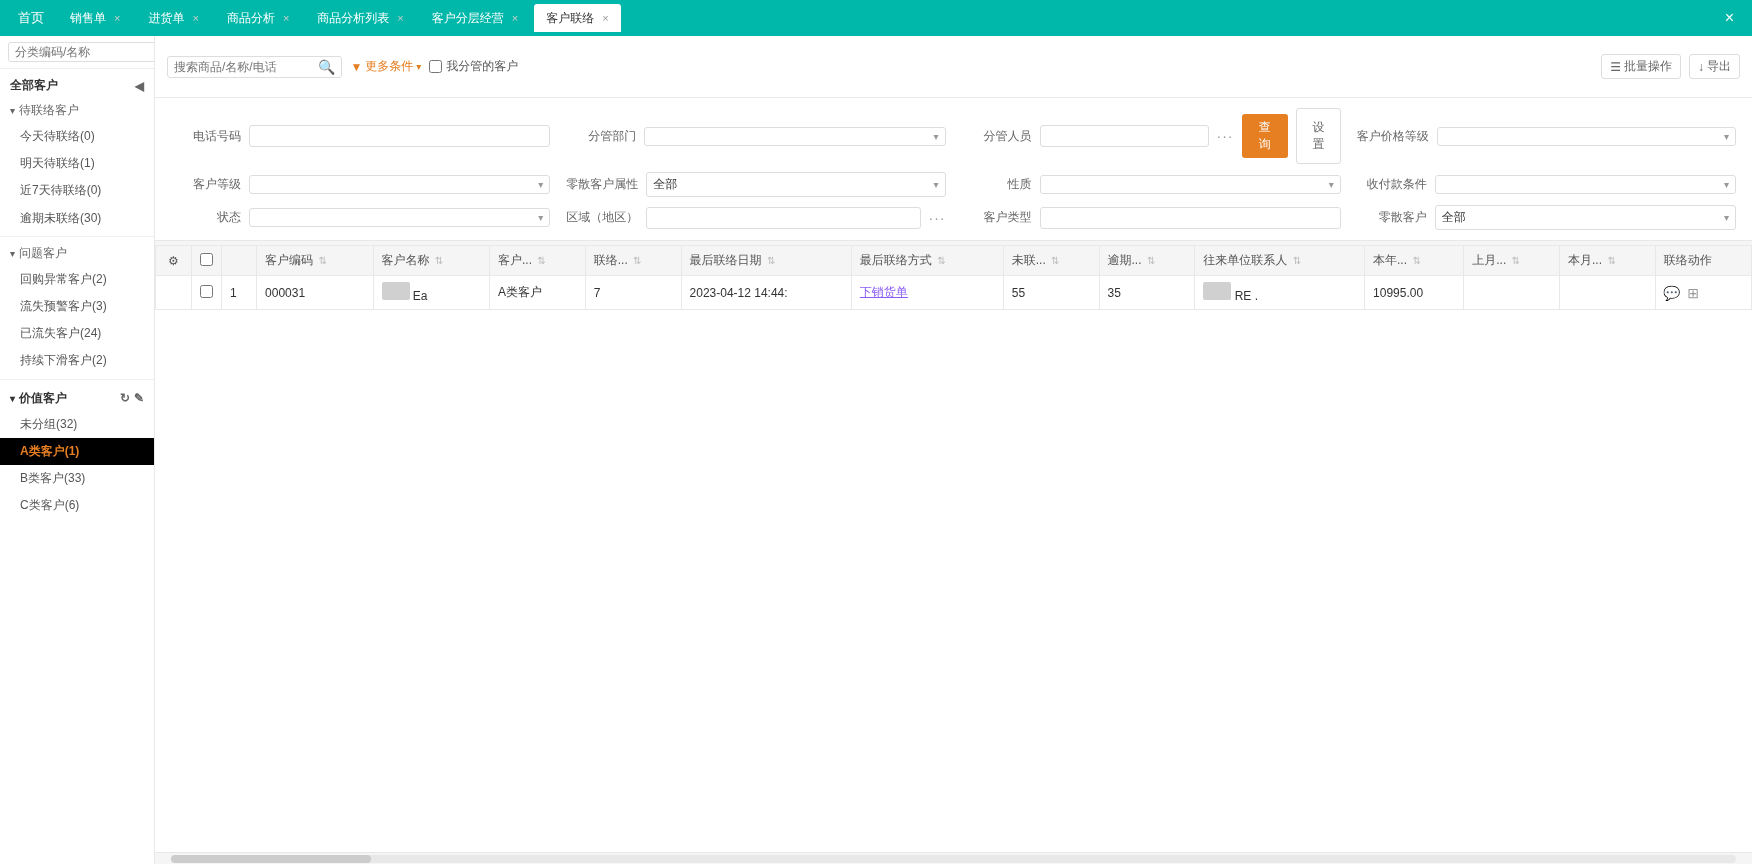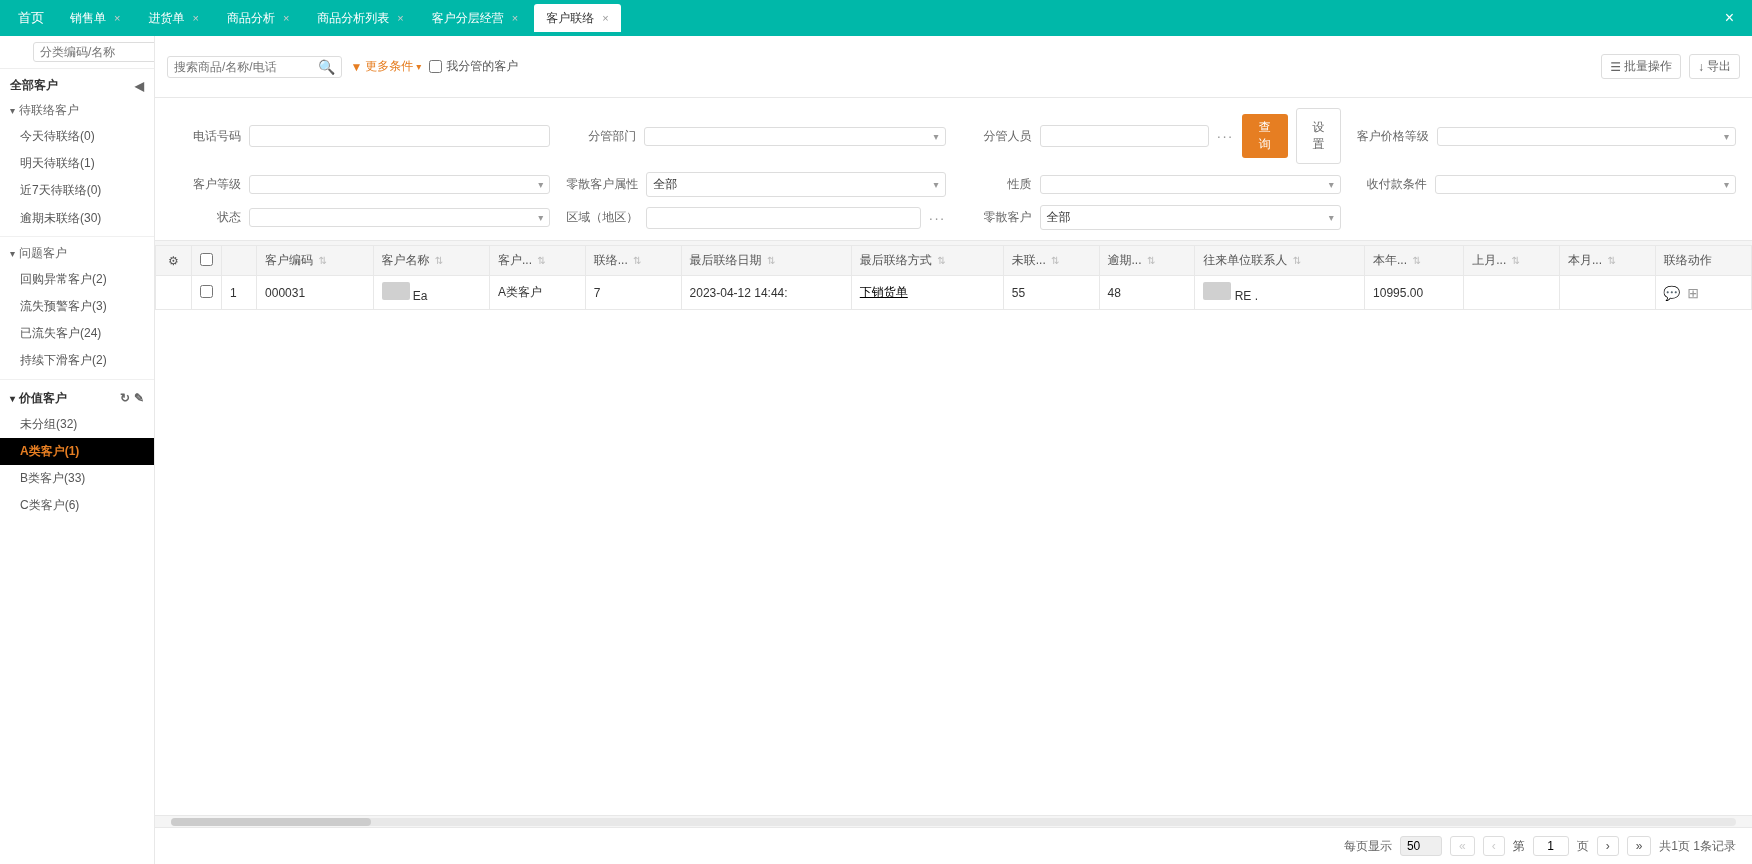--- a/index.html
+++ b/index.html
@@ -36,21 +36,21 @@
     .sidebar {
       width: 155px; background: white; border-right: 1px solid #e8e8e8;
       display: flex; flex-direction: column; overflow-y: auto; flex-shrink: 0;
     }
     .sidebar-search {
       display: flex; align-items: center; padding: 6px 8px;
       border-bottom: 1px solid #eee; gap: 4px;
     }
     .sidebar-search input {
       border: 1px solid #ddd; border-radius: 3px; padding: 2px 6px;
-      font-size: 12px; flex: 1; outline: none; color: #999; margin-left: 25px;
+      font-size: 12px; flex: 1; outline: none; color: #999;
     }
 
     .sidebar-section-header {
       display: flex; align-items: center; justify-content: space-between;
       padding: 8px 10px 4px 10px; font-weight: bold; font-size: 13px; color: #333;
     }
     .sidebar-section-header .icons { display: flex; gap: 4px; }
     .sidebar-collapse { cursor: pointer; color: #666; font-size: 12px; }
 
     .sidebar-group-label {
@@ -146,21 +146,21 @@
     table th {
       background: #f5f5f5; border: 1px solid #e8e8e8; padding: 6px 8px;
       color: #555; font-weight: normal; white-space: nowrap; position: sticky; top: 0;
       text-align: left;
     }
     table th .sort-icon { color: #bbb; font-size: 10px; margin-left: 2px; }
     table td {
       border: 1px solid #e8e8e8; padding: 6px 8px; color: #333;
       white-space: nowrap;
     }
-    .link-text { color: #000000; cursor: pointer; text-decoration: underline; text-align: center; }
+    .link-text { color: #8b5cf6; cursor: pointer; text-decoration: underline; text-align: center; }
     .action-icons { display: flex; gap: 6px; }
     .action-icon { cursor: pointer; color: #999; font-size: 14px; }
     .settings-col { width: 36px; text-align: center; cursor: pointer; }
     .checkbox-col { width: 30px; text-align: center; }
 
     
     .pagination {
       display: flex; align-items: center; justify-content: flex-end;
       padding: 8px 16px; background: white; border-top: 1px solid #e8e8e8;
       gap: 8px; flex-shrink: 0; color: #555;
@@ -372,20 +372,24 @@
         <div class="filter-select">
           <span></span>
           <span class="arrow">▾</span>
         </div>
       </div>
 
       <div class="filter-row">
         <span class="filter-label">区域（地区）</span>
         <input class="filter-input" type="text" style="flex: 1 1 0%;">
         <span class="filter-dots">···</span>
+      </div>
+      <div class="filter-row">
+        <span class="filter-label">客户类型</span>
+        <input class="filter-input" type="text" style="">
       </div>
       <div class="filter-row">
         <span class="filter-label">零散客户</span>
         <div class="filter-select">
           <span>全部</span>
           <span class="arrow">▾</span>
         </div>
       </div>
     </div>
 
@@ -419,21 +423,21 @@
             <td>000031</td>
             <td>
               <span class="grey-box"></span>
               <span>Ea</span>
             </td>
             <td>A类客户</td>
             <td>7</td>
             <td>2023-04-12 14:44:</td>
             <td><a class="link-text">下销货单</a></td>
             <td>55</td>
-            <td>48</td>
+            <td>35</td>
             <td>
               <span class="grey-box"></span>
               <span>RE .</span>
             </td>
             <td>10995.00</td>
             <td></td>
             <td></td>
             <td>
               <div class="action-icons">
                 <span class="action-icon">💬</span>
@@ -444,29 +448,15 @@
         </tbody>
       </table>
     </div>
 
     <div class="bottom-scrollbar">
       <div class="scrollbar-track">
         <div class="scrollbar-thumb"></div>
       </div>
     </div>
 
-    <div class="pagination">
-      <span class="pagination-label">每页显示</span>
-      <select class="page-size-select">
-        <option>50</option>
-      </select>
-      <button class="page-btn" disabled="">«</button>
-      <button class="page-btn" disabled="">‹</button>
-      <span>第</span>
-      <input class="page-input" type="text" value="1" style="">
-      <span class="pagination-label">页</span>
-      <button class="page-btn">›</button>
-      <button class="page-btn">»</button>
-      <span class="total-records">共1页 1条记录</span>
-    </div>
 
   </div>
 </div>
 
 </body></html>

